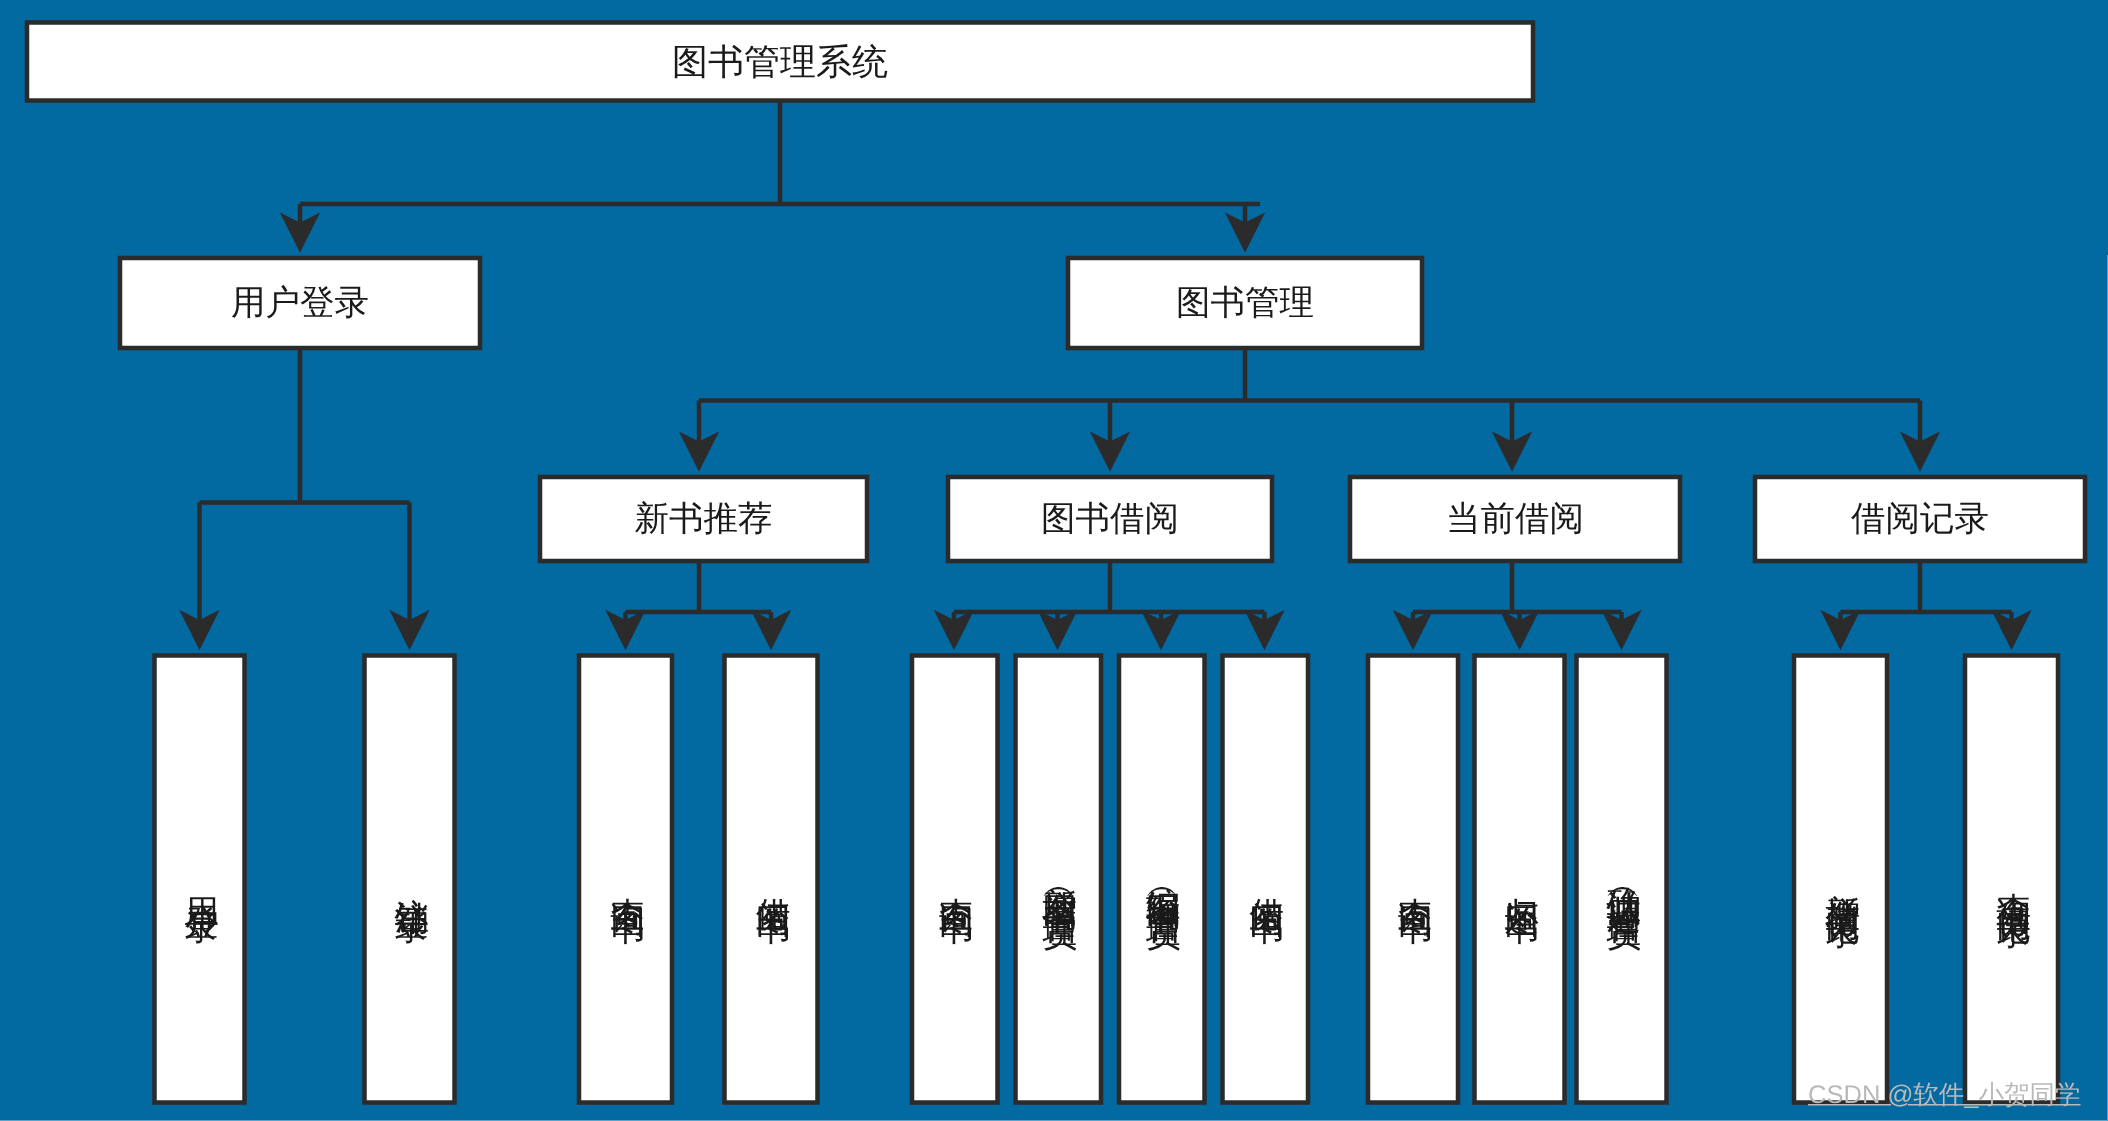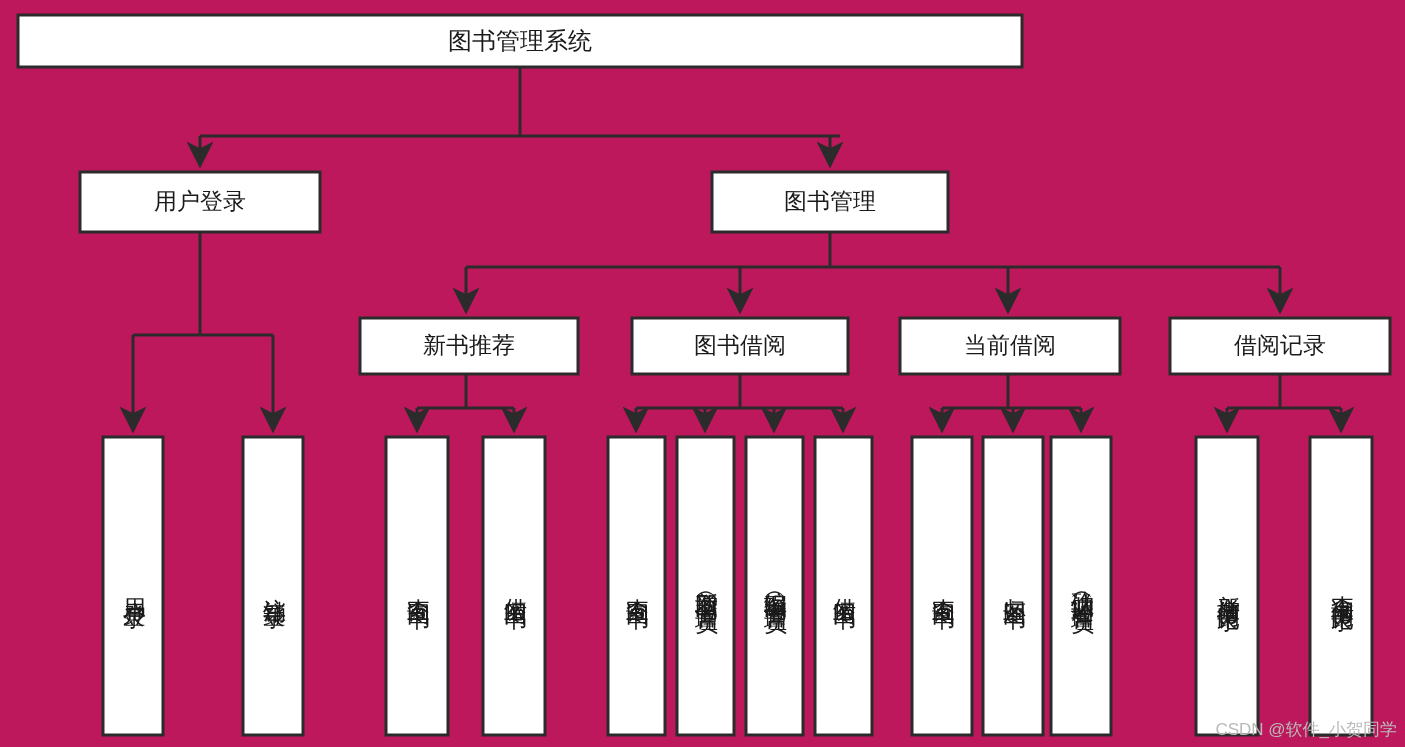--- a/index.html
+++ b/index.html
@@ -1,35 +1,35 @@
 <!DOCTYPE html>
 <html><head>
 <meta charset="utf-8">
 <style>
   html,body{margin:0;padding:0;background:#ffffff;}
   body{
     width:1405px;height:747px;overflow:hidden;
     font-family:"Liberation Sans","DejaVu Sans",sans-serif;
   }
-  #stage{position:relative;width:1405px;height:747px;background:#be185d;}
+  #stage{position:relative;width:1405px;height:747px;background:#0369a1;}
   svg#tree{position:absolute;left:0;top:0;width:1405px;height:747px;}
   .node-rect{fill:#ffffff;stroke:#2b2b2b;stroke-width:3;}
   .conn{stroke:#2b2b2b;stroke-width:3;fill:none;}
   .arrowhead{fill:#2b2b2b;stroke:none;}
   .node-label{
     font-family:"Liberation Sans","DejaVu Sans",sans-serif;
     fill:#1a1a1a;text-anchor:middle;dominant-baseline:middle;
   }
   .lbl-h{font-size:23px;}
   .lbl-h-root{font-size:24px;}
   .lbl-v{font-size:23px;writing-mode:vertical-rl;text-orientation:upright;letter-spacing:3px;}
   .watermark{
-    position:absolute;right:8px;bottom:6px;
+    position:absolute;right:18px;bottom:6px;
     font-family:"Liberation Sans","DejaVu Sans",sans-serif;
-    font-size:17px;color:#b9b9b9;white-space:nowrap;user-select:none;
+    font-size:17px;color:#b9b9b9;white-space:nowrap;user-select:none;text-decoration:underline;
   }
 </style>
 </head>
 <body>
 
 <div id="stage">
 
   <svg id="tree" viewBox="0 0 1405 747">
     <defs>
       <marker id="arrow" viewBox="0 0 12 12" refX="10" refY="6" markerWidth="9" markerHeight="9" orient="auto-start-reverse">

